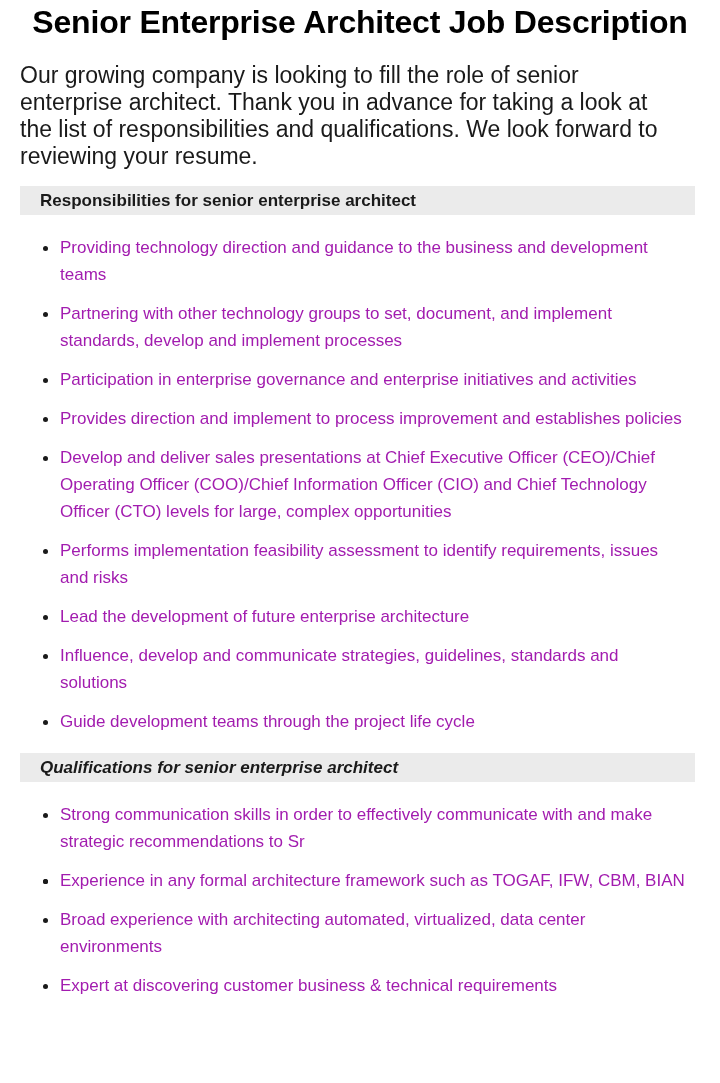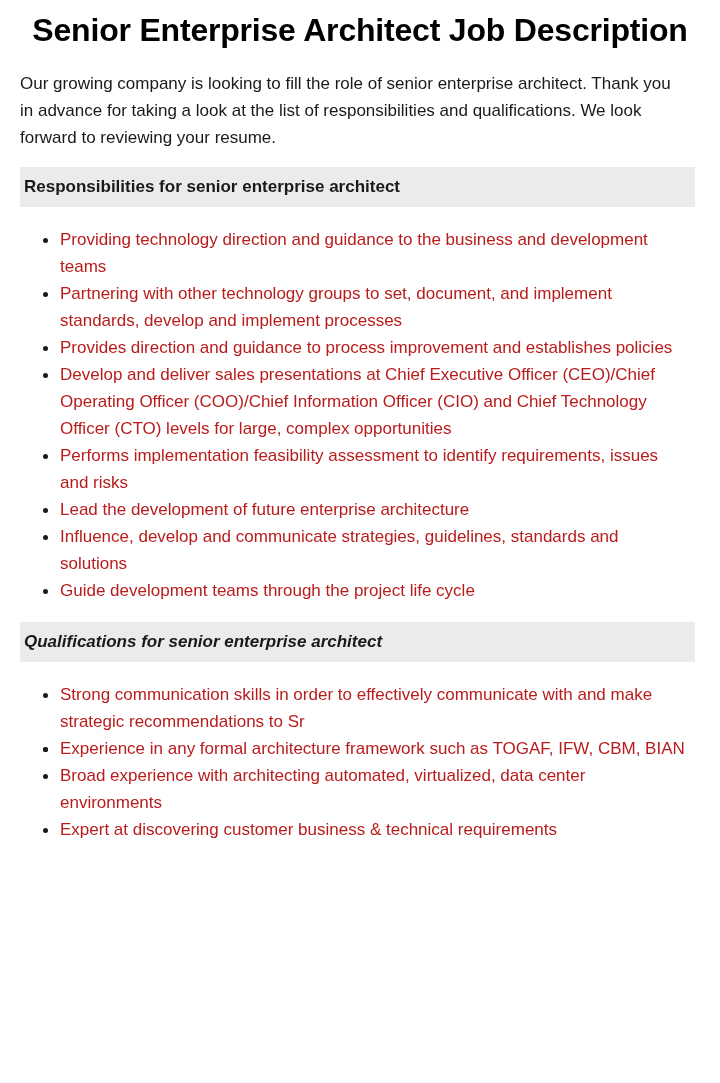--- a/index.html
+++ b/index.html
@@ -14,64 +14,65 @@
       font-family: "Liberation Sans", "DejaVu Sans", sans-serif;
       color: #1a1a1a;
     }
     .page {
       padding: 0 20px 0 20px;
       box-sizing: border-box;
       width: 720px;
     }
     .title {
       margin: 0;
-      padding-top: 10px;
+      padding-top: 2px;
       font-size: 32px;
       line-height: 40px;
       font-weight: bold;
       color: #000000;
       text-align: center;
       letter-spacing: -0.2px;
       white-space: nowrap;
     }
     .intro {
       margin: 20px 0 0 0;
-      font-size: 17px;
+      font-size: 23px;
       line-height: 27px;
       color: #1a1a1a;
       width: 660px;
     }
     .section-header {
       margin-top: 16px;
       background: #ebebeb;
-      height: 40px;
+      height: 29px;
       display: flex;
       align-items: center;
-      padding-left: 4px;
+      padding-left: 20px;
       box-sizing: border-box;
       width: 675px;
     }
     .section-header h2 {
       margin: 0;
       font-size: 17px;
       font-weight: bold;
       color: #1a1a1a;
     }
     .section-list {
       margin: 19px 0 0 0;
       padding: 0 0 0 40px;
       list-style: none;
     }
     .section-list li {
       position: relative;
       font-size: 17px;
       line-height: 27px;
-      color: #b91c1c;
+      color: #a21caf;
       padding-right: 0;
       width: 630px;
+      margin-top: 12px;
     }
     .section-list li .bullet {
       position: absolute;
       left: -17px;
       top: 12px;
       width: 5px;
       height: 5px;
       border-radius: 50%;
       background: #1a1a1a;
     }
@@ -89,21 +90,22 @@
 
   <p class="intro">Our growing company is looking to fill the role of senior enterprise architect. Thank you in advance for taking a look at the list of responsibilities and qualifications. We look forward to reviewing your resume.</p>
 
   <section>
     <div class="section-header">
       <h2>Responsibilities for senior enterprise architect</h2>
     </div>
     <ul class="section-list">
       <li><span class="bullet"></span><span>Providing technology direction and guidance to the business and development teams</span></li>
       <li><span class="bullet"></span><span>Partnering with other technology groups to set, document, and implement standards, develop and implement processes</span></li>
-      <li><span class="bullet"></span><span>Provides direction and guidance to process improvement and establishes policies</span></li>
+      <li><span class="bullet"></span><span>Participation in enterprise governance and enterprise initiatives and activities</span></li>
+      <li><span class="bullet"></span><span>Provides direction and implement to process improvement and establishes policies</span></li>
       <li><span class="bullet"></span><span>Develop and deliver sales presentations at Chief Executive Officer (CEO)/Chief Operating Officer (COO)/Chief Information Officer (CIO) and Chief Technology Officer (CTO) levels for large, complex opportunities</span></li>
       <li><span class="bullet"></span><span>Performs implementation feasibility assessment to identify requirements, issues and risks</span></li>
       <li><span class="bullet"></span><span>Lead the development of future enterprise architecture</span></li>
       <li><span class="bullet"></span><span>Influence, develop and communicate strategies, guidelines, standards and solutions</span></li>
       <li><span class="bullet"></span><span>Guide development teams through the project life cycle</span></li>
     </ul>
   </section>
 
   <section>
     <div class="section-header quals-header">

